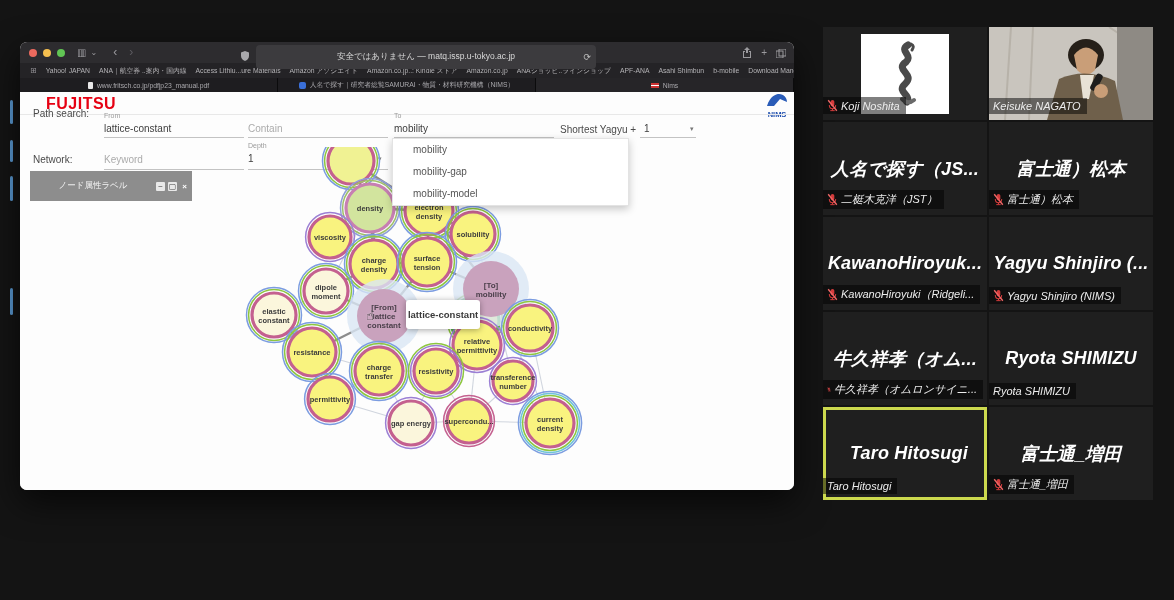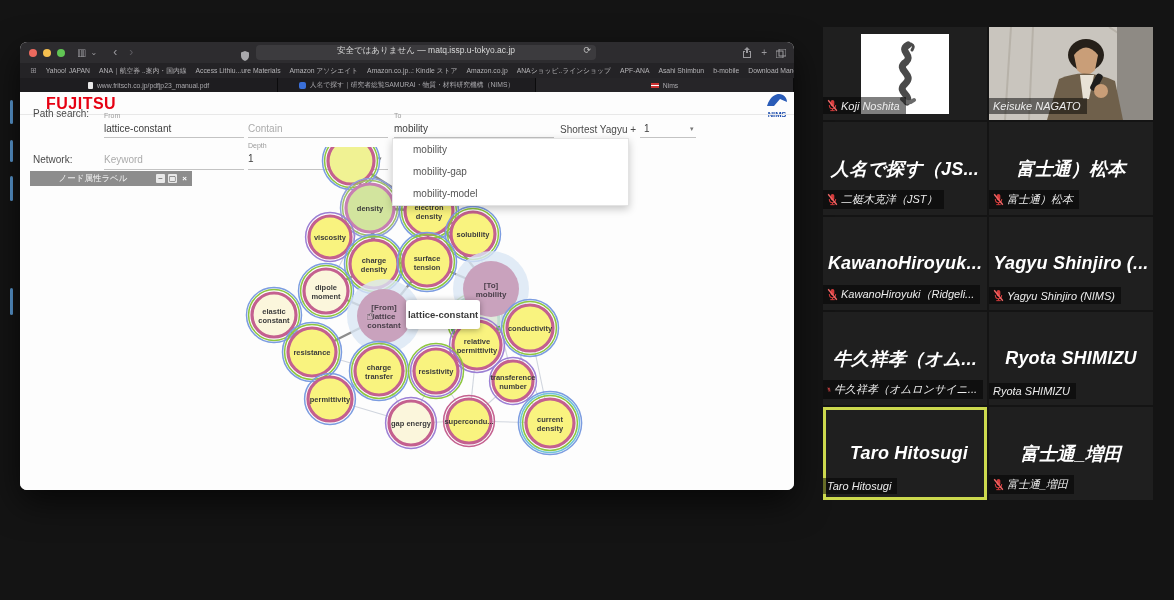--- a/index.html
+++ b/index.html
@@ -12,22 +12,22 @@
 
   
   .browser{position:absolute;left:20px;top:42px;width:774px;height:448px;border-radius:7px;
            overflow:hidden;box-shadow:0 12px 34px rgba(0,0,0,.65);background:#fff;}
   .titlebar{height:21px;background:#2d2c2f;display:flex;align-items:center;position:relative;}
   .tl{width:8px;height:8px;border-radius:50%;margin-left:6px;display:inline-block;}
   .tl.r{background:#ec6a5e;margin-left:9px;} .tl.y{background:#f5bf4f;} .tl.g{background:#61c554;}
   .tbico{color:#9b9a9e;font-size:10px;line-height:21px;margin-left:12px;}
   .tbico.small{font-size:8px;margin-left:4px;}
   .tbico.dim{color:#5c5b60;}
-  .urlbox{position:absolute;left:236px;top:3px;width:340px;height:15px;background:#3c3b3e;border-radius:4px;
-          color:#d8d8d8;font-size:8.5px;display:flex;justify-content:center;gap:6px;}
+  .urlbox{position:absolute;left:236px;top:3px;width:340px;height:24px;background:#3c3b3e;border-radius:4px;
+          color:#d8d8d8;font-size:8.5px;display:flex;align-items:center;justify-content:center;gap:6px;}
   .urlbox .reload{position:absolute;right:5px;color:#bdbdbd;font-size:9px;}
   .shield{position:absolute;left:221px;top:5px;}
   .tbright{position:absolute;right:8px;top:0;height:21px;display:flex;align-items:center;gap:9px;}
 
   .bookmarks{height:15px;background:#242326;display:flex;align-items:center;gap:9px;padding:0 10px;
              font-size:6.8px;color:#b4b3b6;white-space:nowrap;overflow:hidden;}
   .bookmarks .bm{flex:0 0 auto;}
   .bm-grid{color:#8f8e92;font-size:8px;}
 
   .tabstrip{height:14px;background:#141316;display:flex;}
@@ -51,21 +51,21 @@
   .fvalue{position:absolute;font-size:10px;color:#3d3d3d;}
   .fvalue.ph{color:#ababab;}
   .uline{position:absolute;height:1px;background:#c3c3c3;}
   .rowlabel{position:absolute;font-size:10px;color:#4a4a4a;}
   .caret{position:absolute;font-size:7px;color:#777;}
 
   .dropdown{position:absolute;left:372px;top:46px;width:235px;background:#fff;z-index:30;
             border:1px solid #e3e3e3;box-shadow:0 3px 8px rgba(0,0,0,.22);}
   .dd-item{height:22px;line-height:22px;padding-left:20px;font-size:10px;color:#555;}
 
-  .attr-panel{position:absolute;left:10px;top:79px;width:162px;height:15px;background:#8d8d8d;z-index:20;
+  .attr-panel{position:absolute;left:10px;top:79px;width:162px;height:30px;background:#8d8d8d;z-index:20;
               display:flex;align-items:center;color:#f5f5f5;font-size:8.5px;}
   .attr-panel .ptitle{flex:1;text-align:center;}
   .pbtn{width:9px;height:9px;margin-right:3px;font-size:8px;line-height:9px;text-align:center;
         background:#e9e9e9;color:#444;border-radius:1px;}
   .pbtn.x{background:transparent;color:#fff;font-weight:bold;}
 
   #graph{position:absolute;left:0;top:55px;z-index:5;}
 
   .tooltip{position:absolute;left:386px;top:208px;width:74px;height:29px;background:#fff;z-index:15;
            border-radius:3px;box-shadow:0 1px 6px rgba(0,0,0,.35);display:flex;align-items:center;

